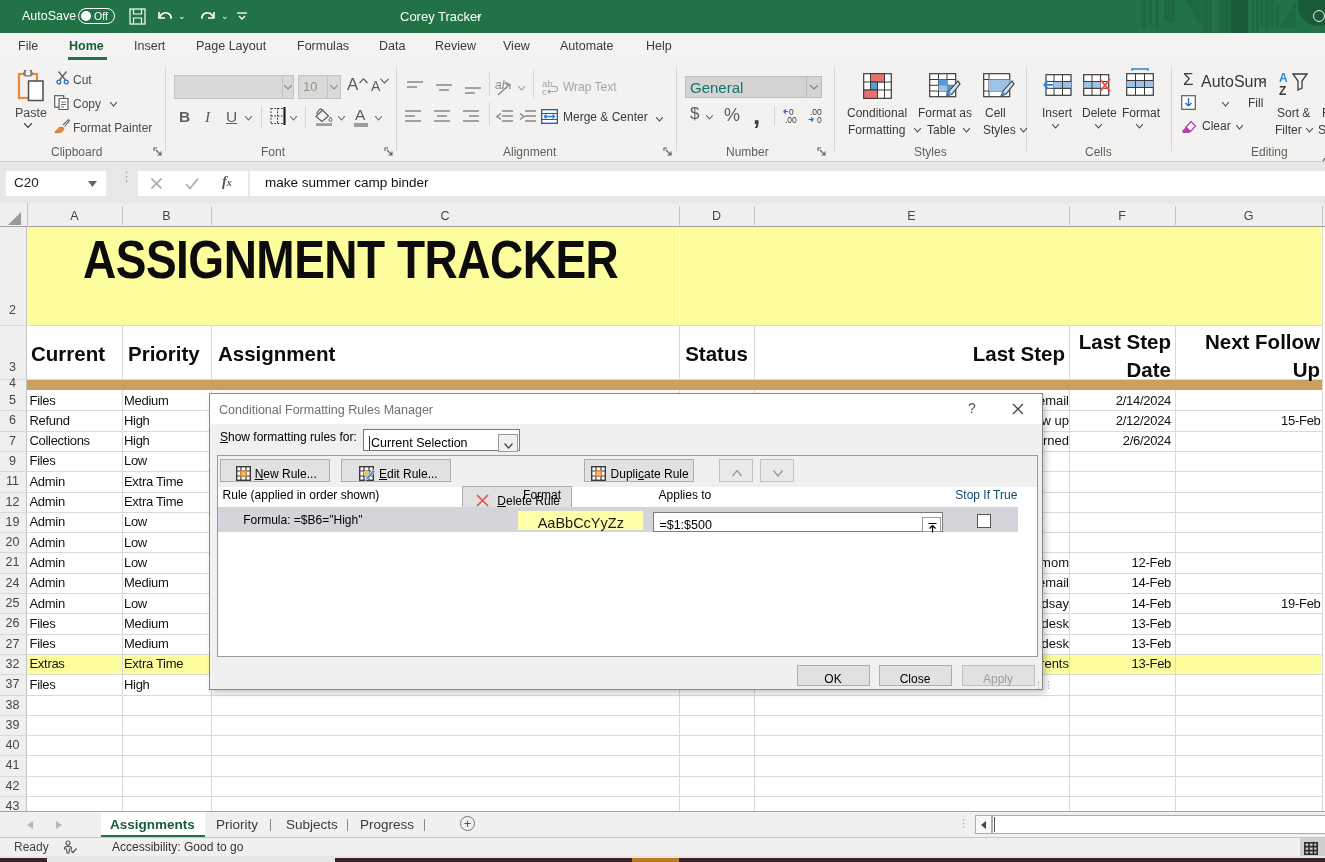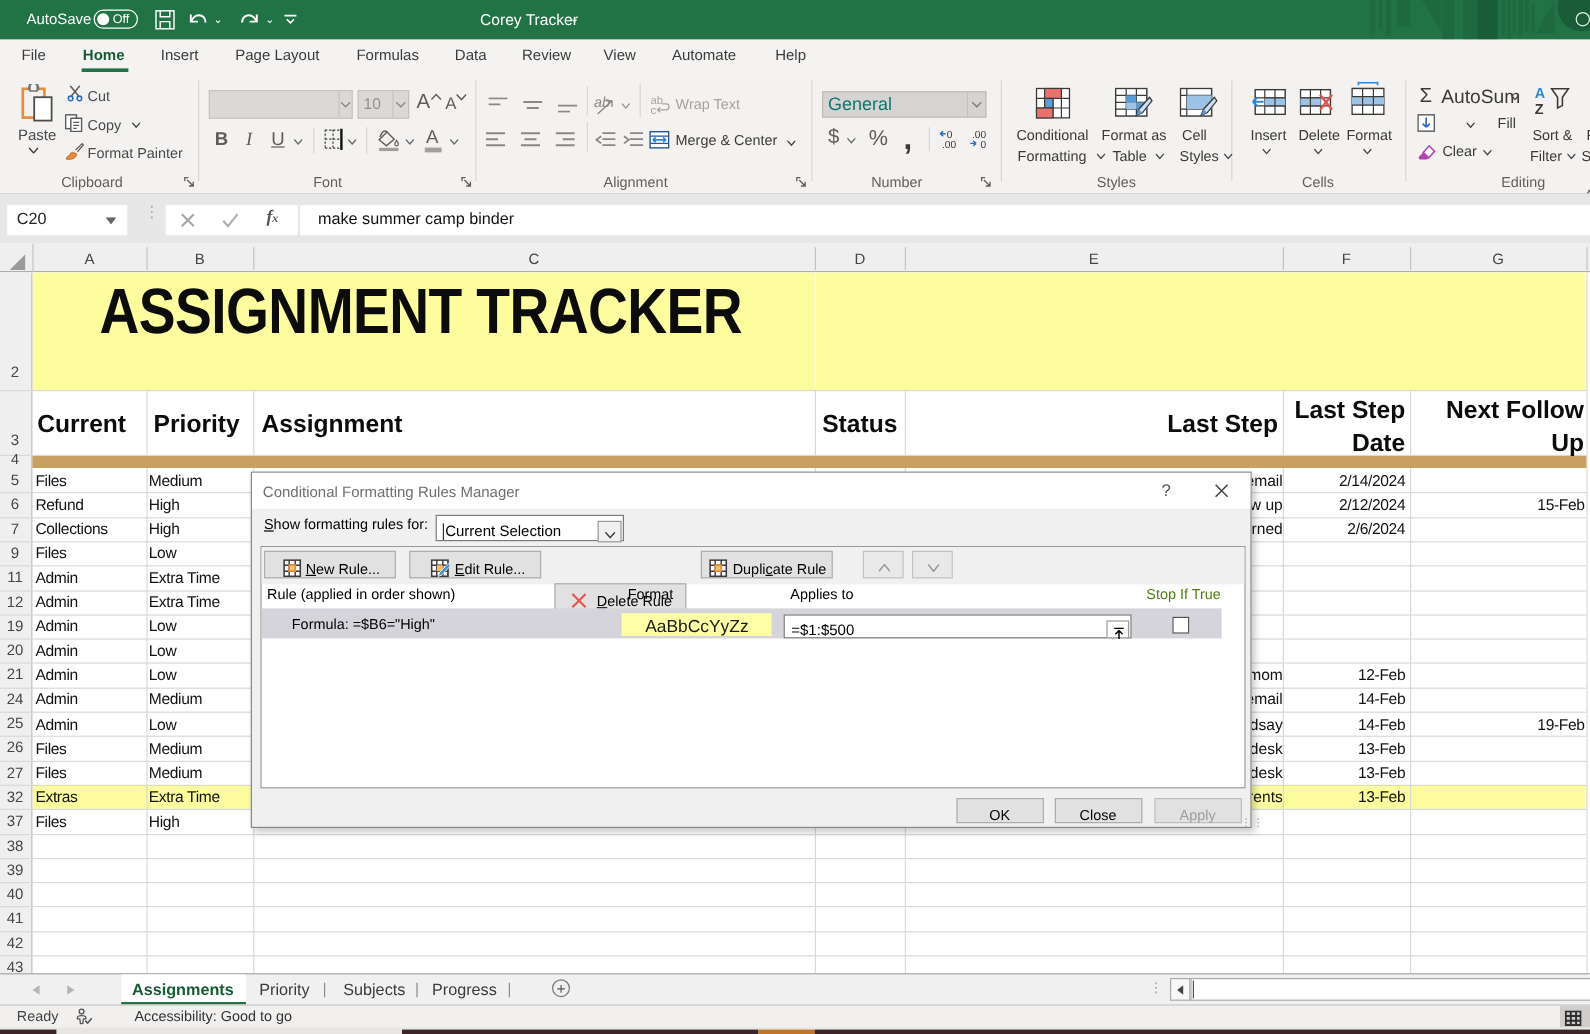--- a/index.html
+++ b/index.html
@@ -639,21 +639,21 @@
   </div>
   <div class="abs" style="left:550.3px;top:65px;width:34px;height:23px;background:#e9e9e9;border:1px solid #c2c2c2;">
     <svg class="abs" style="left:12px;top:10.5px;" width="10" height="7" viewBox="0 0 10 7">
         <path d="M0.5 0.5 L5 6 L9.5 0.5" fill="none" stroke="#9a9a9a" stroke-width="1.3"></path>
       </svg>
   </div>
 
   <div class="abs" style="left:12.6px;top:94.5px;font-size:12px;color:#000;">Rule (applied in order shown)</div>
   <div class="abs" style="left:313.1px;top:94.5px;font-size:12px;color:#000;">Format</div>
   <div class="abs" style="left:448.6px;top:94.5px;font-size:12px;color:#000;">Applies to</div>
-  <div class="abs" style="left:745.3px;top:94.5px;font-size:12px;color:#4d7c0f;">Stop If True</div>
+  <div class="abs" style="left:745.3px;top:94.5px;font-size:12px;color:#0c4a6e;">Stop If True</div>
 
   <div class="abs" style="left:8px;top:113.5px;width:800px;height:25px;background:#d4d4da;"></div>
   <div class="abs" style="left:33.2px;top:119.5px;font-size:12px;color:#000;">Formula: =$B6="High"</div>
   <div class="abs" style="left:308.2px;top:117px;width:125.2px;height:19.5px;background:#ffffa8;">
     <div class="abs" style="left:0;top:4.5px;width:100%;text-align:center;font-size:14.5px;color:#1a1a1a;">AaBbCcYyZz</div>
   </div>
   <div class="abs" style="left:443.4px;top:118.2px;width:290px;height:20.1px;background:#fff;border:1px solid #7a7a7a;">
     <div class="abs" style="left:5px;top:5.5px;font-size:12.5px;color:#000;">=$1:$500</div>
     <div class="abs" style="left:268px;top:4px;width:19px;height:15.5px;background:#fff;border:1px solid #9a9a9a;">
       <svg class="abs" style="left:4.5px;top:5px;" width="9" height="10" viewBox="0 0 9 10">

